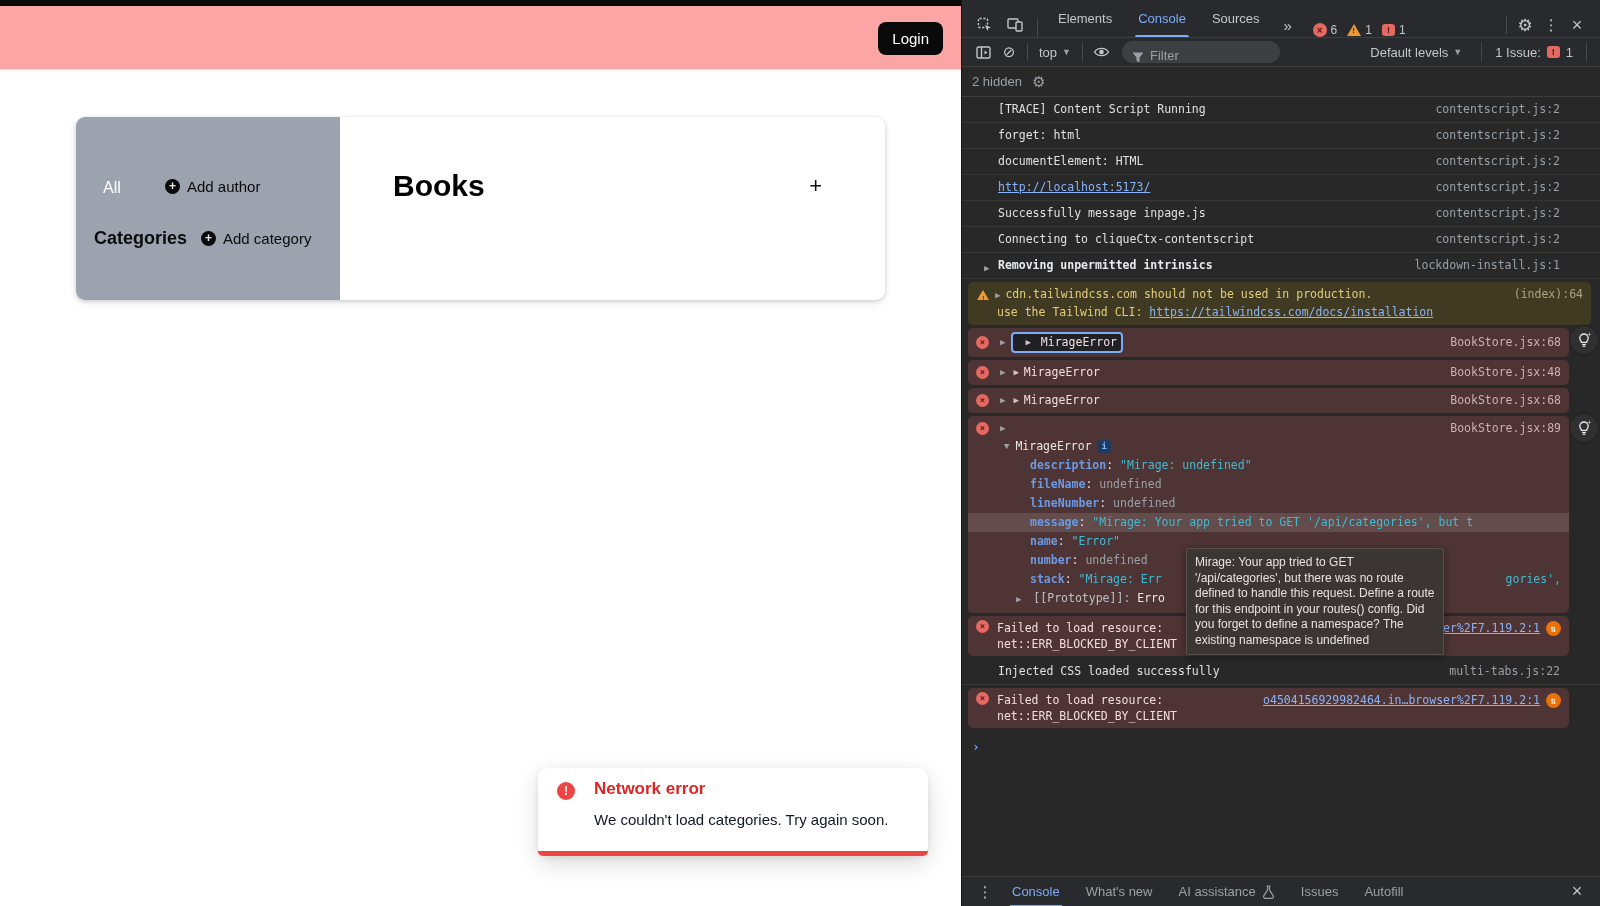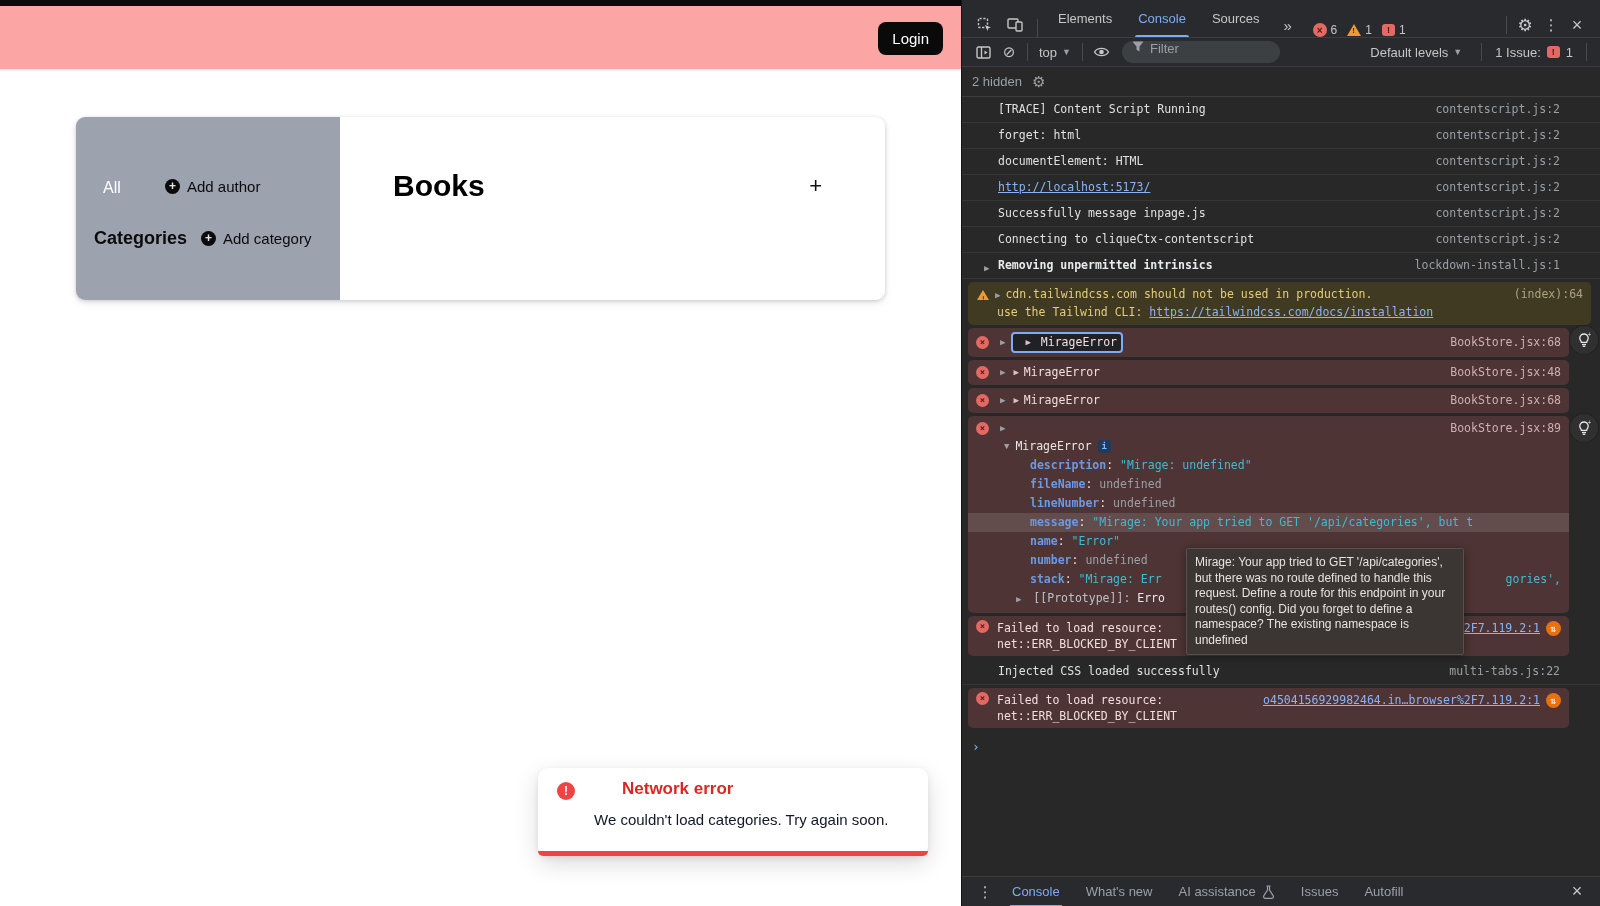--- a/index.html
+++ b/index.html
@@ -32,21 +32,21 @@
   .card-main { position:relative; flex:1; }
   .books-title { position:absolute; left:53px; top:52px; font-size:30px; font-weight:700; color:#000; }
   .add-book-btn { position:absolute; right:63px; top:56px; font-size:22px; font-weight:300;
                   color:#111; background:none; border:none; cursor:pointer; }
 
   .toast { position:absolute; left:538px; top:768px; width:390px; height:88px; background:#fff;
            border-radius:10px; box-shadow:0 8px 24px rgba(0,0,0,.14), 0 2px 6px rgba(0,0,0,.08); }
   .toast-icon { position:absolute; left:19px; top:14px; width:18px; height:18px; background:#ef4444;
                 border-radius:50%; color:#fff; font-weight:700; font-size:12px;
                 display:flex; align-items:center; justify-content:center; }
-  .toast-title { position:absolute; left:56px; top:11px; color:#dc2626; font-size:17px; font-weight:600;margin-left:28px; }
+  .toast-title { position:absolute; left:56px; top:11px; color:#dc2626; font-size:17px; font-weight:600; }
   .toast-msg { position:absolute; left:56px; top:43px; color:#111827; font-size:15px; }
   .toast-bar { position:absolute; left:0; bottom:0; width:100%; height:5px; background:#ef4444;
                border-radius:0 0 10px 10px; }
 
   
   .devtools { position:absolute; left:961px; top:0; width:639px; height:906px; background:#282828;
               color:#dcdcdc; border-left:1px solid #141414; display:flex; flex-direction:column; }
   .dt-tabbar { height:38px; background:#292a2d; border-bottom:1px solid #3d3d3d; display:flex;
                align-items:flex-end; padding:0 10px; gap:4px; flex-shrink:0; }
   .dt-icon-btn { width:26px; height:24px; display:flex; align-items:center; justify-content:center;
@@ -66,21 +66,21 @@
                 font-size:8px; font-weight:700; }
   .issue-sq { width:13px; height:12px; border-radius:3px; background:#e46962; color:#4b151a;
               font-size:9px; font-weight:700; display:flex; align-items:center; justify-content:center; }
   .badge-item { display:flex; align-items:center; gap:4px; cursor:pointer; }
   .tab-right { margin-left:auto; display:flex; align-items:center; }
 
   .dt-toolbar { height:29px; background:#292a2d; border-bottom:1px solid #3d3d3d; display:flex;
                 align-items:center; padding:0 8px; flex-shrink:0; font-size:13px; color:#c4c7c5; }
   .ctx-select { display:flex; align-items:center; gap:5px; padding:0 6px; cursor:pointer; }
   .caret { font-size:9px; color:#9aa0a6; }
-  .filter-pill { display:flex; align-items:flex-start; gap:6px; background:#3c4043; border-radius:12px;
+  .filter-pill { display:flex; align-items:flex-end; gap:6px; background:#3c4043; border-radius:12px;
                  height:22px; padding:0 10px; margin-left:8px; width:158px; }
   .filter-pill input { background:transparent; border:none; outline:none; color:#e8eaed;
                        font-size:13px; width:110px; font-family:"Liberation Sans",sans-serif; }
   .filter-pill input::placeholder { color:#9aa0a6; }
   .toolbar-right { margin-left:auto; display:flex; align-items:center; gap:8px; }
   .issue-counter { display:flex; align-items:center; gap:6px; cursor:pointer; }
 
   .dt-hiddenbar { height:30px; background:#282828; border-bottom:1px solid #3d3d3d; display:flex;
                   align-items:center; gap:10px; padding:0 10px; font-size:13px; color:#9aa0a6; flex-shrink:0; }
   .gear-sm { color:#9aa0a6; font-size:15px; cursor:pointer; }
@@ -135,21 +135,21 @@
 
   .fail-line { display:flex; align-items:flex-start; }
   .fail-txt { width:200px; line-height:16px; }
   .fail-right { margin-left:auto; display:flex; align-items:center; gap:6px; white-space:nowrap; }
   .swap-icon { width:15px; height:15px; border-radius:50%; background:#e8710a; color:#fff;
                font-size:10px; display:flex; align-items:center; justify-content:center; }
 
   .prompt-row { display:flex; padding:8px 0 0 10px; }
   .prompt-chevron { color:#6ea3f7; font-weight:700; font-size:13px; }
 
-  .tooltip { position:absolute; left:224px; top:451px; width:278px; background:#3b3533;
+  .tooltip { position:absolute; left:224px; top:451px; width:258px; background:#3b3533;
              border:1px solid #57504b; color:#e6e3e1; font-family:"Liberation Sans",sans-serif;
              font-size:12px; line-height:15.5px; padding:6px 8px; z-index:20; border-radius:2px;
              box-shadow:0 2px 8px rgba(0,0,0,.4); }
 
   .dt-drawer { height:30px; background:#292a2d; border-top:1px solid #3d3d3d; display:flex;
                align-items:center; padding:0 10px; gap:2px; flex-shrink:0; font-size:13px;
                color:#9aa0a6; }
   .drawer-tab { position:relative; height:30px; display:flex; align-items:center; padding:0 12px;
                 cursor:pointer; gap:6px; }
   .drawer-tab.active { color:#7cacf8; }

